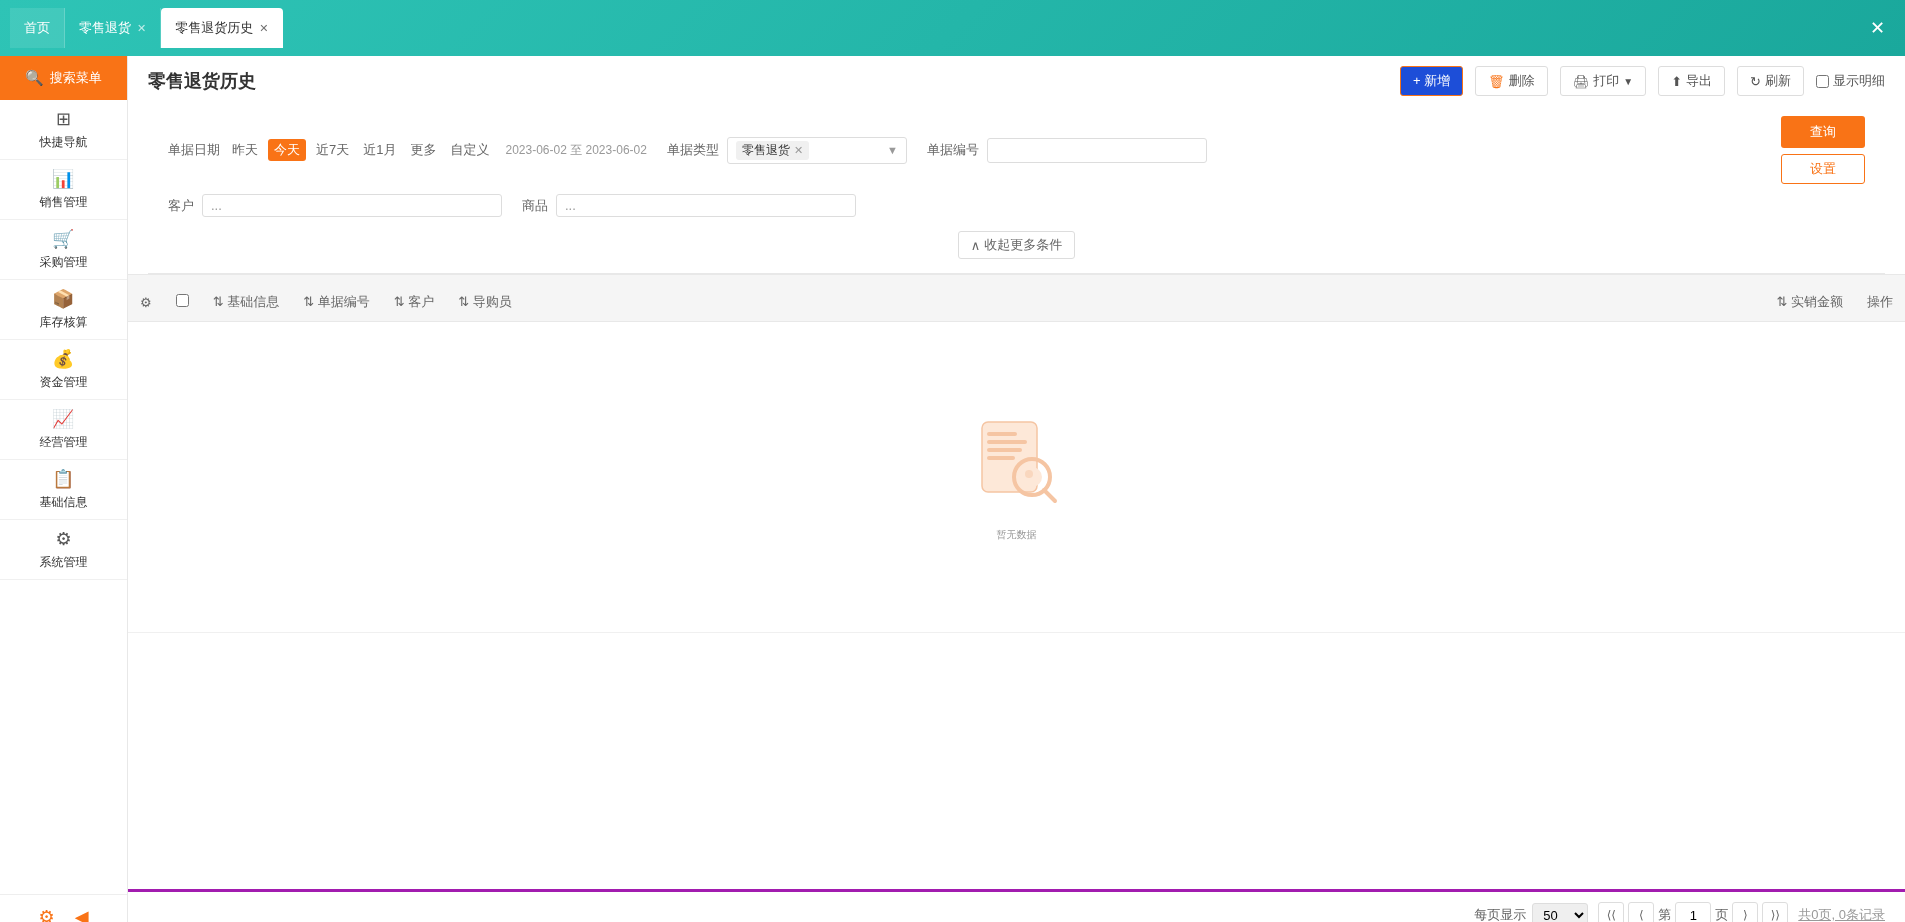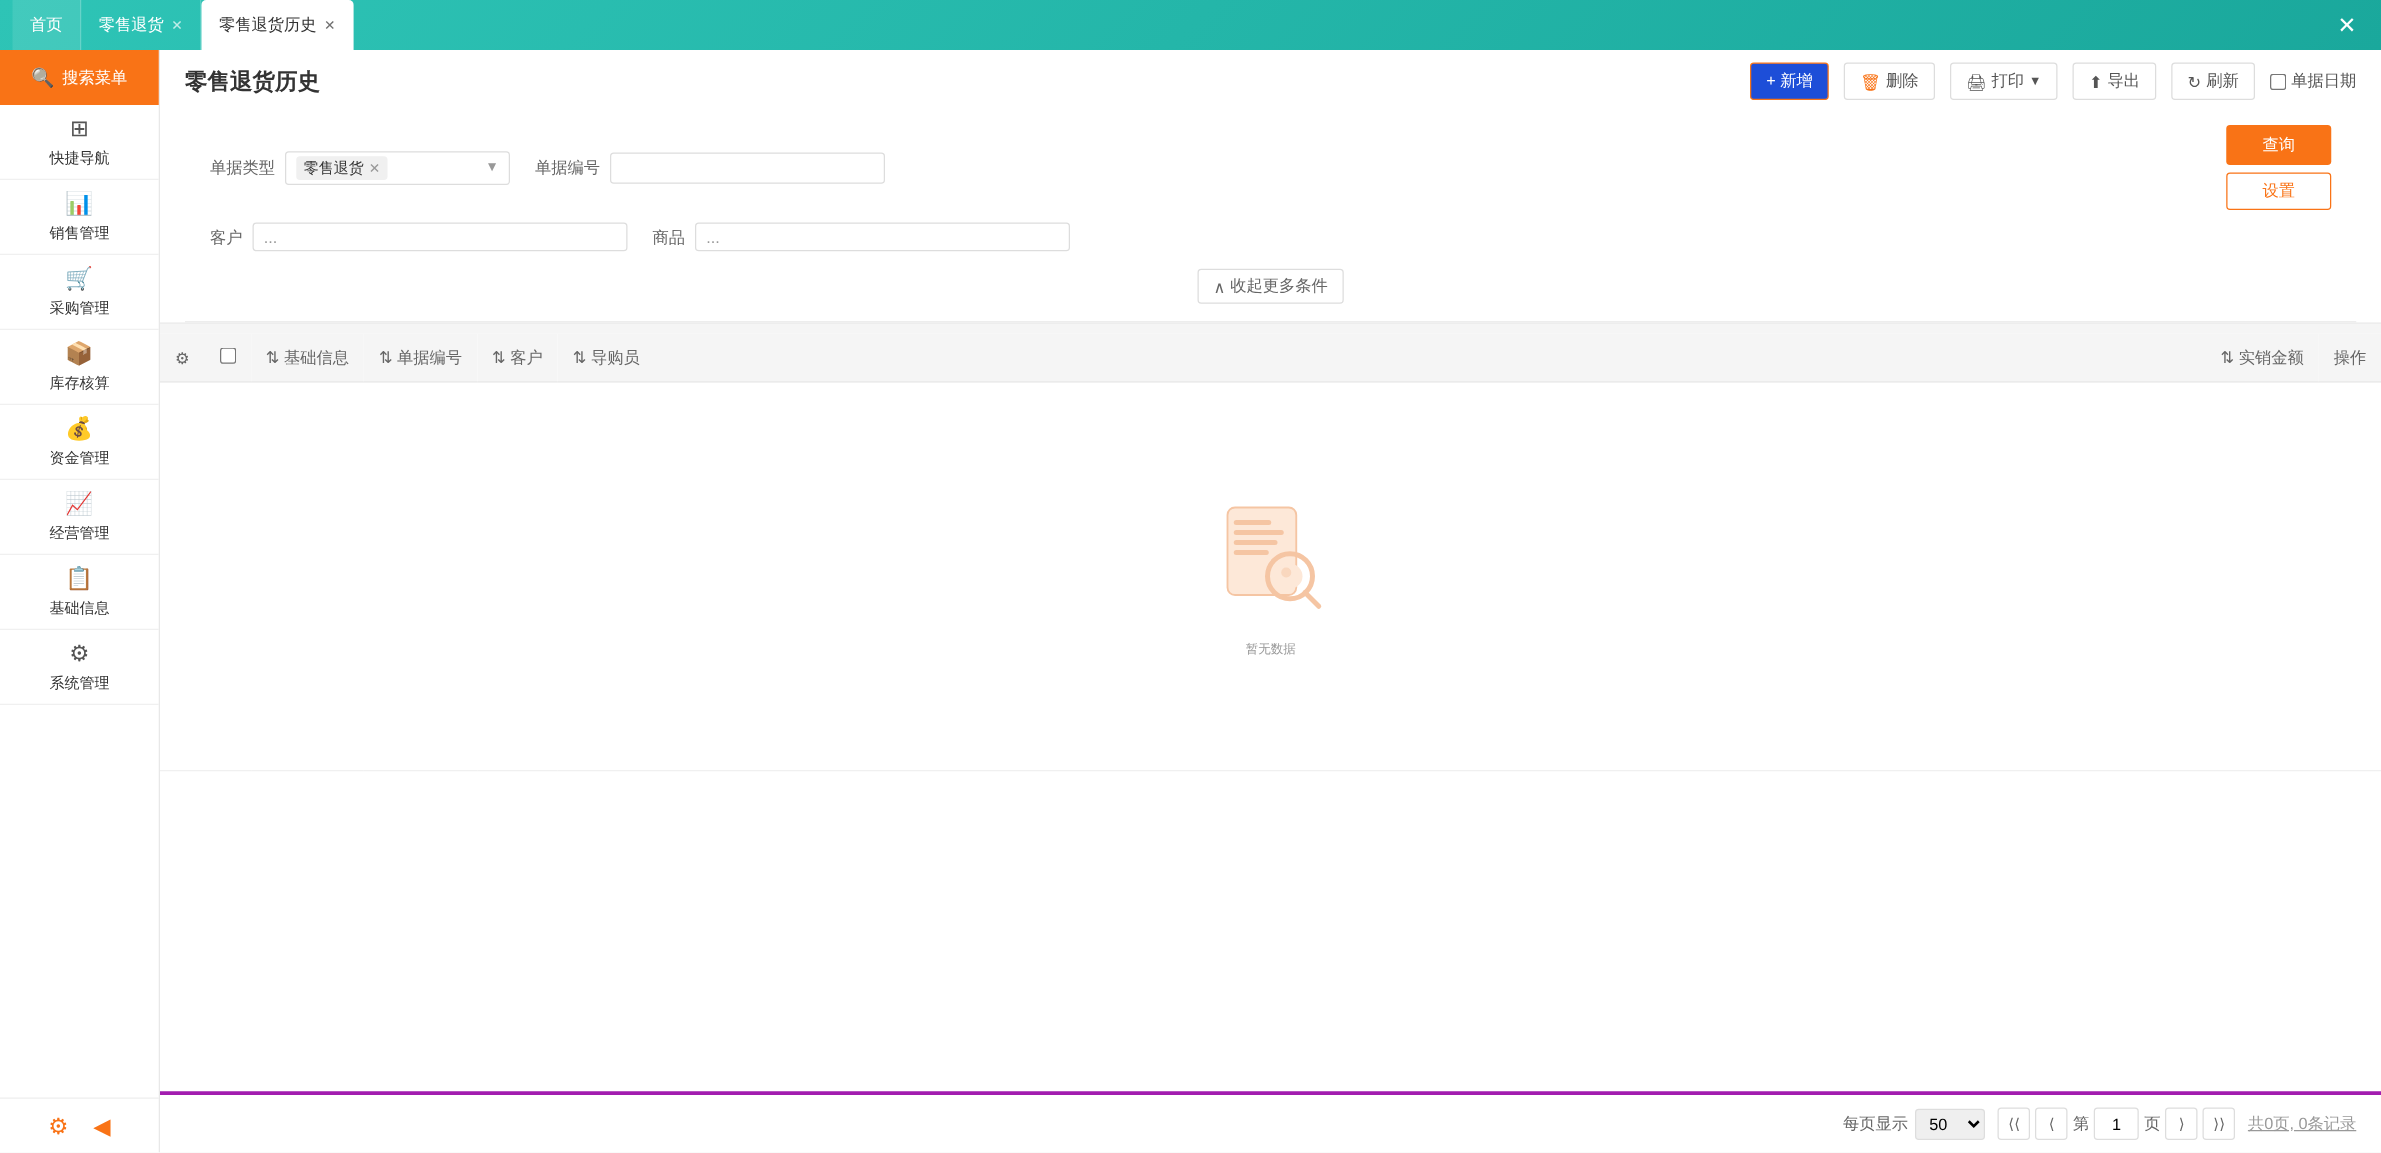--- a/index.html
+++ b/index.html
@@ -1,20 +1,20 @@
 <!DOCTYPE html>
 <html><head>
   <meta charset="utf-8">
   <style>
     * { box-sizing: border-box; margin: 0; padding: 0; font-family: 'Microsoft YaHei', Arial, sans-serif; }
     body { background: #f5f5f5; overflow: hidden; width: 1905px; height: 922px; }
 
     
     .top-bar {
-      height: 40px;
+      height: 56px;
       background: linear-gradient(135deg, #2ec4b6, #1aa89c);
       display: flex;
       align-items: center;
       padding: 0 10px;
       gap: 0;
     }
     .top-bar-tab {
       padding: 0 14px;
       height: 40px;
       display: flex;
@@ -495,28 +495,40 @@
           <button class="toolbar-btn">
             <span>⬆</span>
             <span>导出</span>
           </button>
           <button class="toolbar-btn">
             <span>↻</span>
             <span>刷新</span>
           </button>
           <div class="display-detail-wrap">
             <input type="checkbox" style="cursor: pointer;">
-            <span>单据日期</span>
+            <span>显示明细</span>
           </div>
         </div>
       </div>
 
       <div class="filter-bar">
         <div class="filter-row">
 
+          <div class="filter-item">
+            <span class="filter-label">单据日期</span>
+            <div class="date-range-options">
+              <span class="date-opt">昨天</span>
+              <span class="date-opt active">今天</span>
+              <span class="date-opt">近7天</span>
+              <span class="date-opt">近1月</span>
+              <span class="date-opt">更多</span>
+              <span class="date-opt">自定义</span>
+            </div>
+            <span class="date-range-display">2023-06-02 至 2023-06-02</span>
+          </div>
 
           <div class="filter-item">
             <span class="filter-label">单据类型</span>
             <div class="filter-select-wrap">
               <div class="filter-tag">
                 <span>零售退货</span>
                 <span class="filter-tag-close">✕</span>
               </div>
               <span class="filter-select-arrow">▼</span>
             </div>

